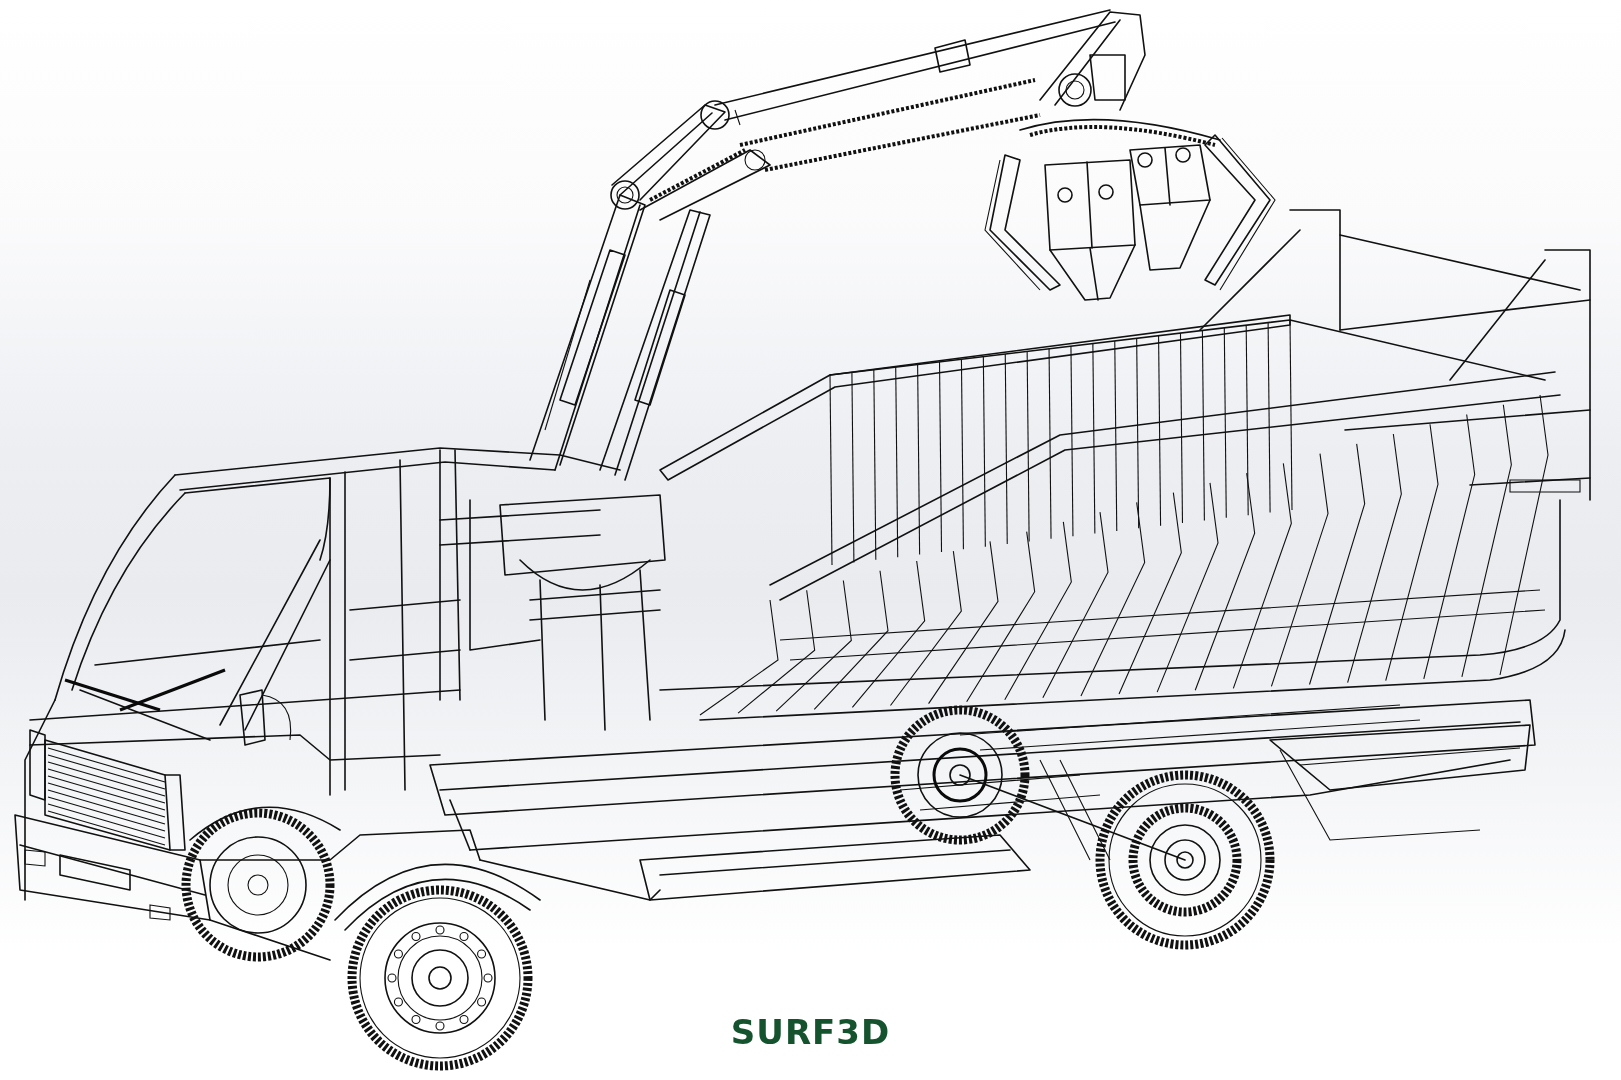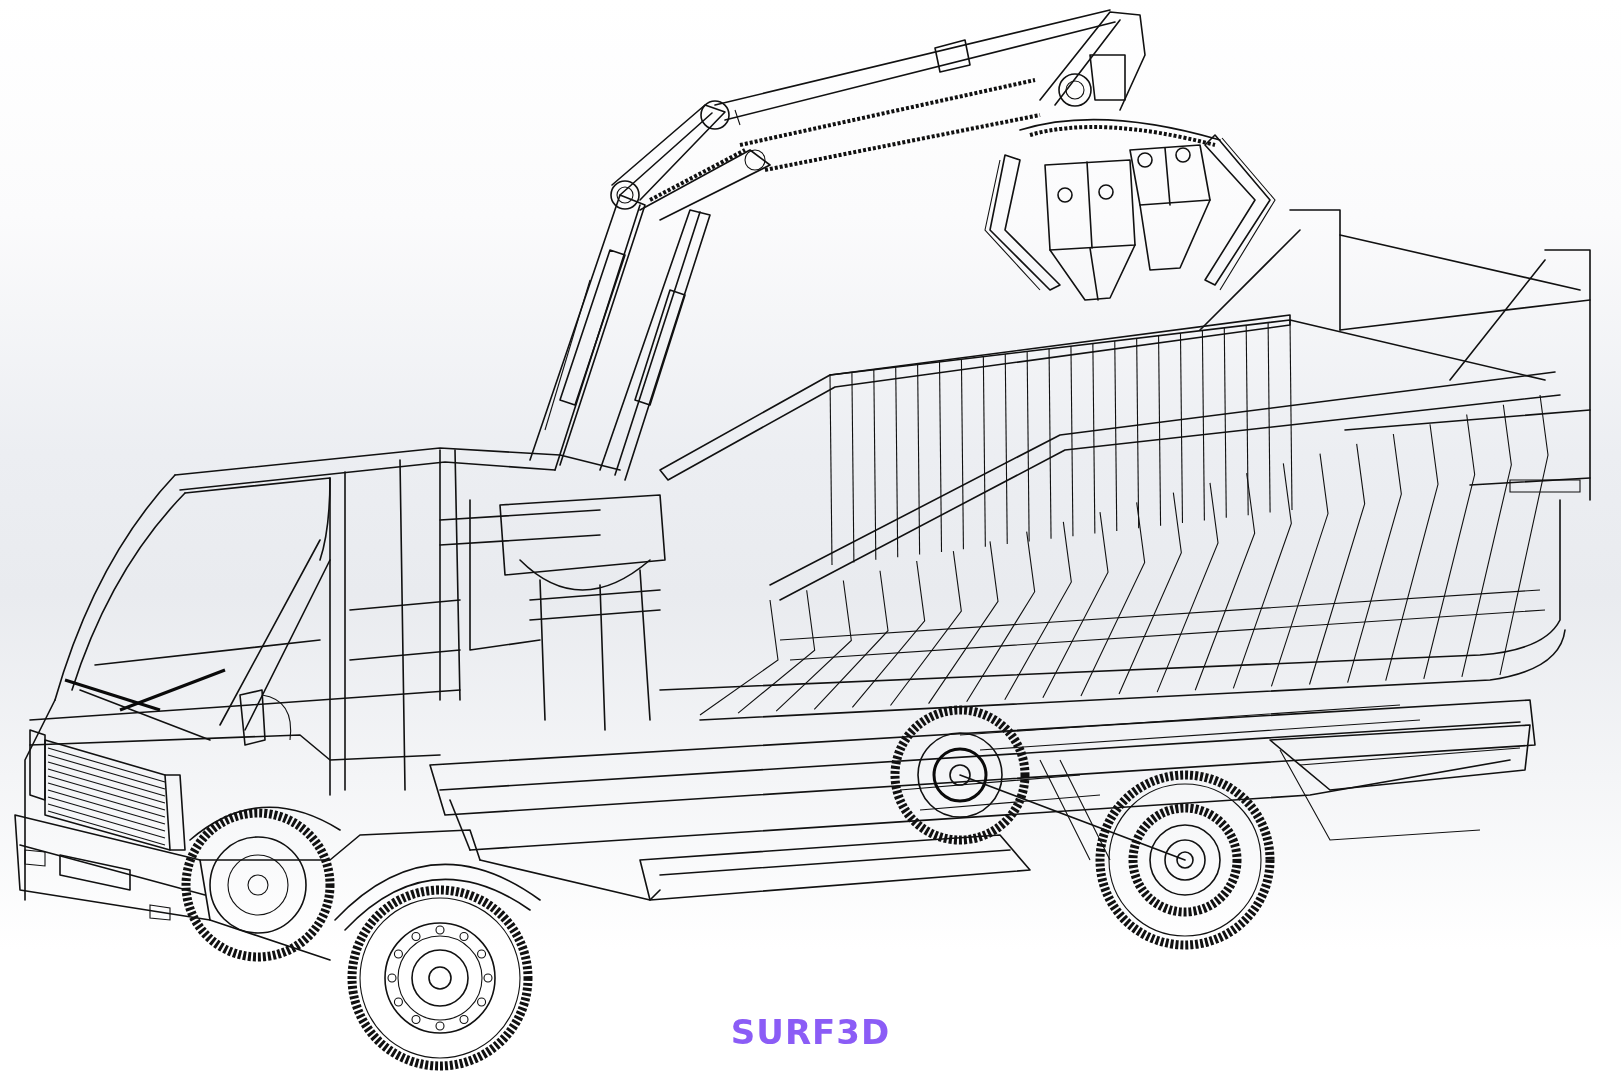--- a/index.html
+++ b/index.html
@@ -12,21 +12,21 @@
   #scene { position: absolute; left: 0; top: 0; width: 1621px; height: 1080px; }
   #scene svg { width: 1621px; height: 1080px; display: block; }
   .ln { fill: none; stroke: #111; stroke-width: 1.6; stroke-linejoin: round; stroke-linecap: round; }
   .ln2 { fill: none; stroke: #111; stroke-width: 1.1; }
   .thick { fill: none; stroke: #0a0a0a; stroke-width: 3; }
   .tire { fill: none; stroke: #111; stroke-width: 9; stroke-dasharray: 3 2; }
   .chain { fill: none; stroke: #111; stroke-width: 4; stroke-dasharray: 3 2; }
   .watermark {
     position: absolute; left: 0; width: 1621px; top: 1012px;
     text-align: center; font-family: "DejaVu Sans", sans-serif; font-weight: bold;
-    font-size: 34px; letter-spacing: 1px; color: #8b5cf6;
+    font-size: 34px; letter-spacing: 1px; color: #14532d;
   }
 </style>
 </head>
 <body>
 
 <div id="scene">
 <svg viewBox="0 0 1621 1080" xmlns="http://www.w3.org/2000/svg">
 
   <g>
     <path class="ln" d="M430 765 L1530 700 L1535 745 L445 815 Z"></path>

